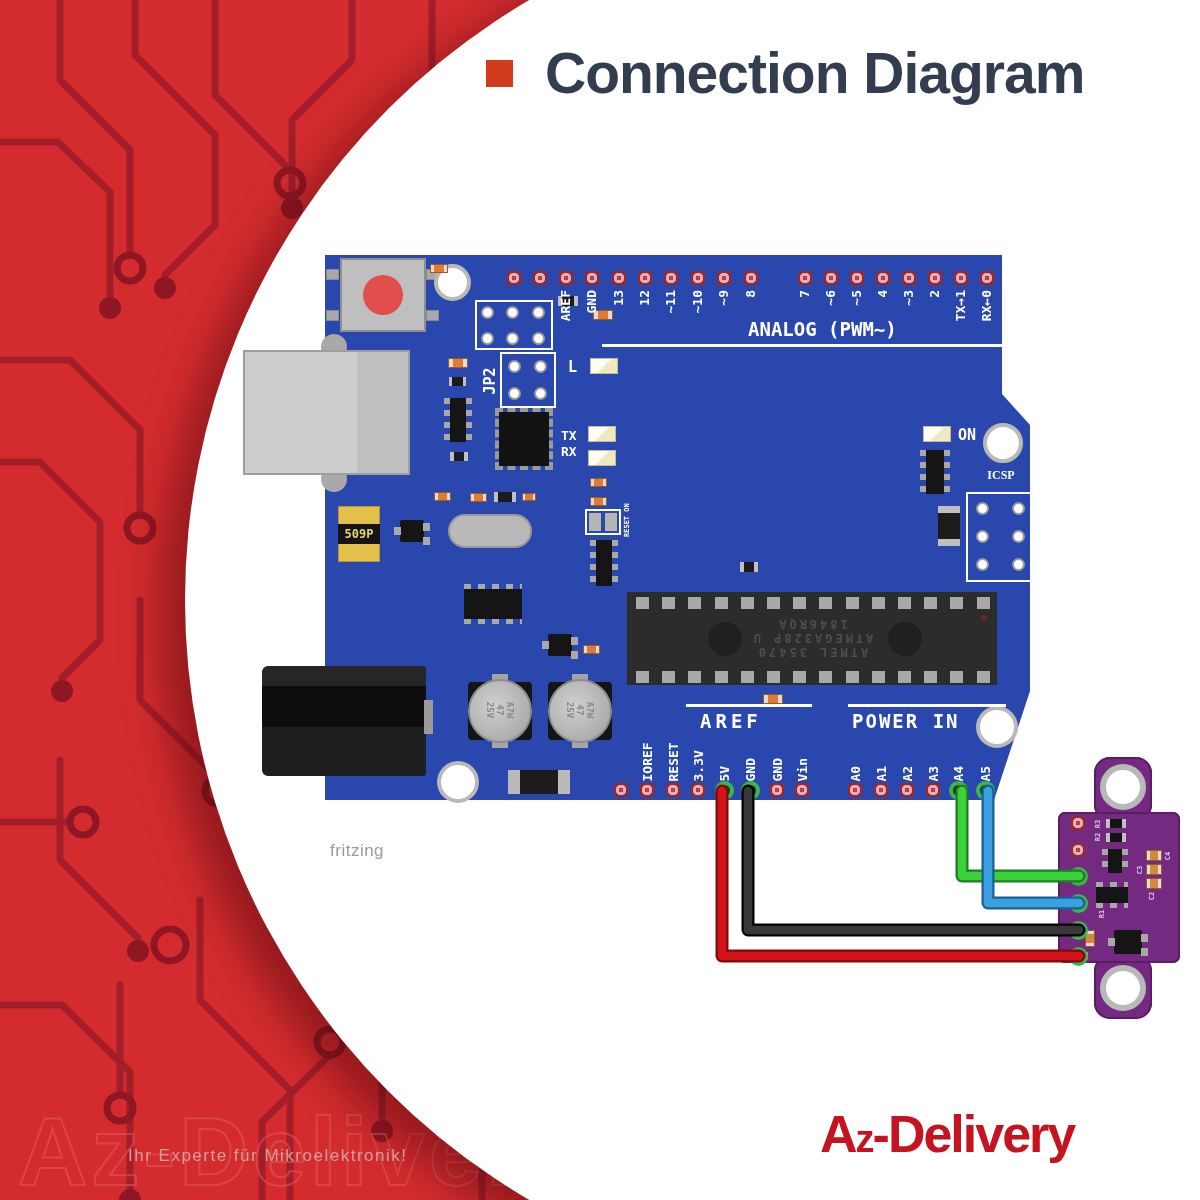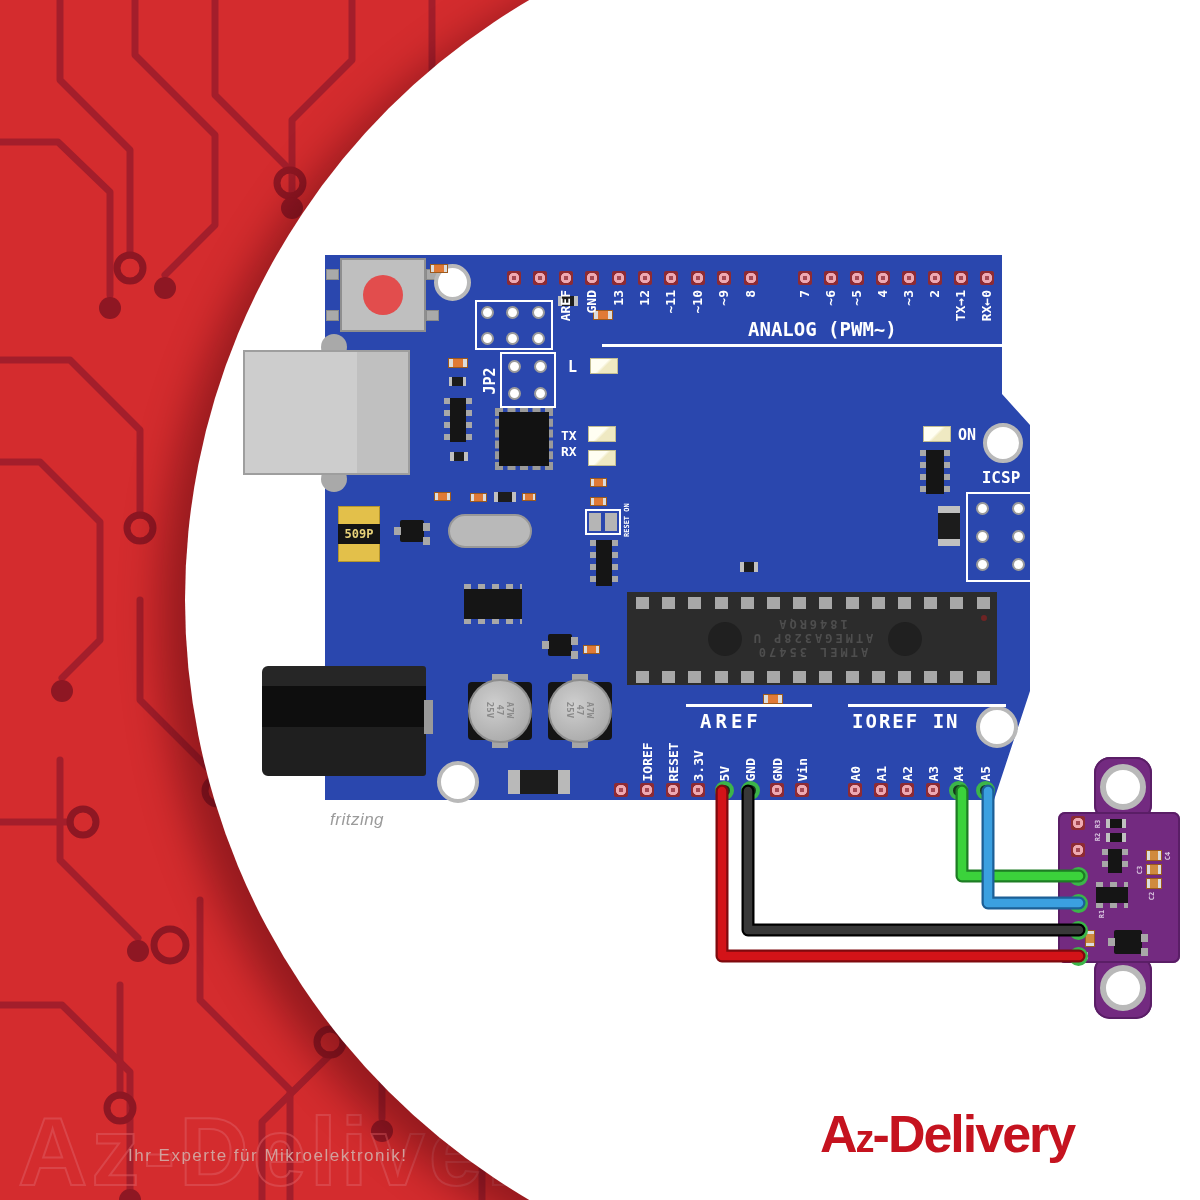--- a/index.html
+++ b/index.html
@@ -97,20 +97,24 @@
       <circle cx="130" cy="1200" r="11"></circle>
       <circle cx="640" cy="1160" r="11"></circle>
     </g>
     <text x="18" y="1185" font-size="96" font-weight="bold" letter-spacing="4" fill="none" stroke="#de5a60" stroke-width="2" opacity="0.55" font-family="Liberation Sans, sans-serif">Az-Delivery</text>
   </svg>
 
   <div class="abs big-circle"></div>
 
   <div class="abs" style="left:128px;top:1146px;font-size:17px;letter-spacing:1.5px;color:#d2a09c;z-index:5;">Ihr Experte für Mikroelektronik!</div>
 
+  <div class="abs title-row">
+    <div class="bullet"></div>
+    <div class="title-text">Connection Diagram</div>
+  </div>
 
   <div class="abs board"></div>
 
   <div class="abs" style="left:321px;top:334px;width:26px;height:26px;border-radius:50%;background:#a9a9a9;"></div>
   <div class="abs" style="left:321px;top:466px;width:26px;height:26px;border-radius:50%;background:#a9a9a9;"></div>
 
   <div class="abs" style="left:243px;top:350px;width:167px;height:125px;background:#cdcdcd;border:2px solid #9e9e9e;"></div>
   <div class="abs" style="left:357px;top:352px;width:51px;height:121px;background:#c0c0c0;"></div>
 
   <div class="abs" style="left:262px;top:666px;width:164px;height:110px;background:linear-gradient(180deg,#262626 0 18%,#0e0e0e 18% 55%,#1f1f1f 55%);border-radius:6px 3px 3px 6px;"></div>
@@ -124,28 +128,28 @@
   <div class="abs" style="left:363px;top:275px;width:40px;height:40px;border-radius:50%;background:#e24d4d;"></div>
 
   <div class="abs hole" style="left:434px;top:264px;width:37px;height:37px;"></div>
   <div class="abs hole" style="left:983px;top:423px;width:40px;height:40px;"></div>
   <div class="abs hole" style="left:437px;top:761px;width:42px;height:42px;"></div>
   <div class="abs hole" style="left:976px;top:706px;width:42px;height:42px;"></div>
 
   <div class="abs whitebox" style="left:475px;top:300px;width:78px;height:50px;"></div>
   <div class="abs whitebox" style="left:500px;top:352px;width:56px;height:56px;"></div>
   <div class="abs whitebox" style="left:966px;top:492px;width:70px;height:90px;"></div>
-  <div class="abs boardtext" style="left:966px;top:468px;width:70px;font-size:16px;text-align:center;">ICSP</div>
+  <div class="abs boardtext" style="left:966px;top:468px;width:70px;font-size:12px;text-align:center;font-family:Liberation Serif, serif;">ICSP</div>
 
   <div class="abs wline" style="left:602px;top:344px;width:400px;"></div>
   <div class="abs boardtext" style="left:748px;top:318px;font-size:19px;">ANALOG (PWM~)</div>
   <div class="abs wline" style="left:686px;top:704px;width:126px;"></div>
   <div class="abs boardtext" style="left:700px;top:710px;font-size:19px;letter-spacing:4px;">AREF</div>
   <div class="abs wline" style="left:848px;top:704px;width:158px;"></div>
-  <div class="abs boardtext" style="left:852px;top:710px;font-size:19px;letter-spacing:2px;">IOREF IN</div>
+  <div class="abs boardtext" style="left:852px;top:710px;font-size:19px;letter-spacing:2px;">POWER IN</div>
 
   <div class="abs boardtext" style="left:568px;top:358px;font-size:15px;">L</div>
   <div class="abs led" style="left:590px;top:358px;width:28px;height:16px;"></div>
   <div class="abs boardtext" style="left:561px;top:428px;font-size:13px;">TX</div>
   <div class="abs boardtext" style="left:561px;top:444px;font-size:13px;">RX</div>
   <div class="abs led" style="left:588px;top:426px;width:28px;height:16px;"></div>
   <div class="abs led" style="left:588px;top:450px;width:28px;height:16px;"></div>
   <div class="abs led" style="left:923px;top:426px;width:28px;height:16px;"></div>
   <div class="abs boardtext" style="left:958px;top:426px;font-size:15px;">ON</div>
 
@@ -200,21 +204,21 @@
   <div class="abs" style="left:627px;top:592px;width:370px;height:93px;background:#2c2c2c;"></div>
   <div class="abs" style="left:636px;top:597px;width:354px;height:12px;background:repeating-linear-gradient(90deg,#a8a8a8 0 13px,rgba(0,0,0,0) 13px 26.2px);"></div>
   <div class="abs" style="left:636px;top:671px;width:354px;height:12px;background:repeating-linear-gradient(90deg,#a8a8a8 0 13px,rgba(0,0,0,0) 13px 26.2px);"></div>
   <div class="abs" style="left:708px;top:622px;width:34px;height:34px;border-radius:50%;background:#202020;"></div>
   <div class="abs" style="left:888px;top:622px;width:34px;height:34px;border-radius:50%;background:#202020;"></div>
   <div class="abs" style="left:981px;top:615px;width:6px;height:6px;border-radius:50%;background:#6e2424;"></div>
   <div class="abs chiptext" style="left:662px;top:617px;width:300px;transform:rotate(180deg);">ATMEL 35470
 ATMEGA328P U
 1846RQA</div>
 
-  <div class="abs fritzing" style="left:330px;top:810px;font-style:italic;">fritzing</div>
+  <div class="abs fritzing" style="left:330px;top:841px;">fritzing</div>
 
   <div class="abs sensor-tab" style="left:1094px;top:757px;width:58px;height:64px;"></div>
   <div class="abs sensor-tab" style="left:1094px;top:955px;width:58px;height:64px;"></div>
   <div class="abs sensor-body" style="left:1058px;top:812px;width:122px;height:151px;"></div>
   <div class="abs hole" style="left:1100px;top:764px;width:46px;height:46px;border-width:6px;"></div>
   <div class="abs hole" style="left:1100px;top:965px;width:46px;height:46px;border-width:6px;"></div>
 
   <div class="abs capb" style="left:1106px;top:819px;width:20px;height:9px;background:linear-gradient(90deg,#c0c0c0 0 20%,#141414 20% 80%,#c0c0c0 80%);"></div>
   <div class="abs capb" style="left:1106px;top:833px;width:20px;height:9px;background:linear-gradient(90deg,#c0c0c0 0 20%,#141414 20% 80%,#c0c0c0 80%);"></div>
   <div class="abs tinylab" style="left:1094px;top:820px;transform:rotate(-90deg);">R3</div>

